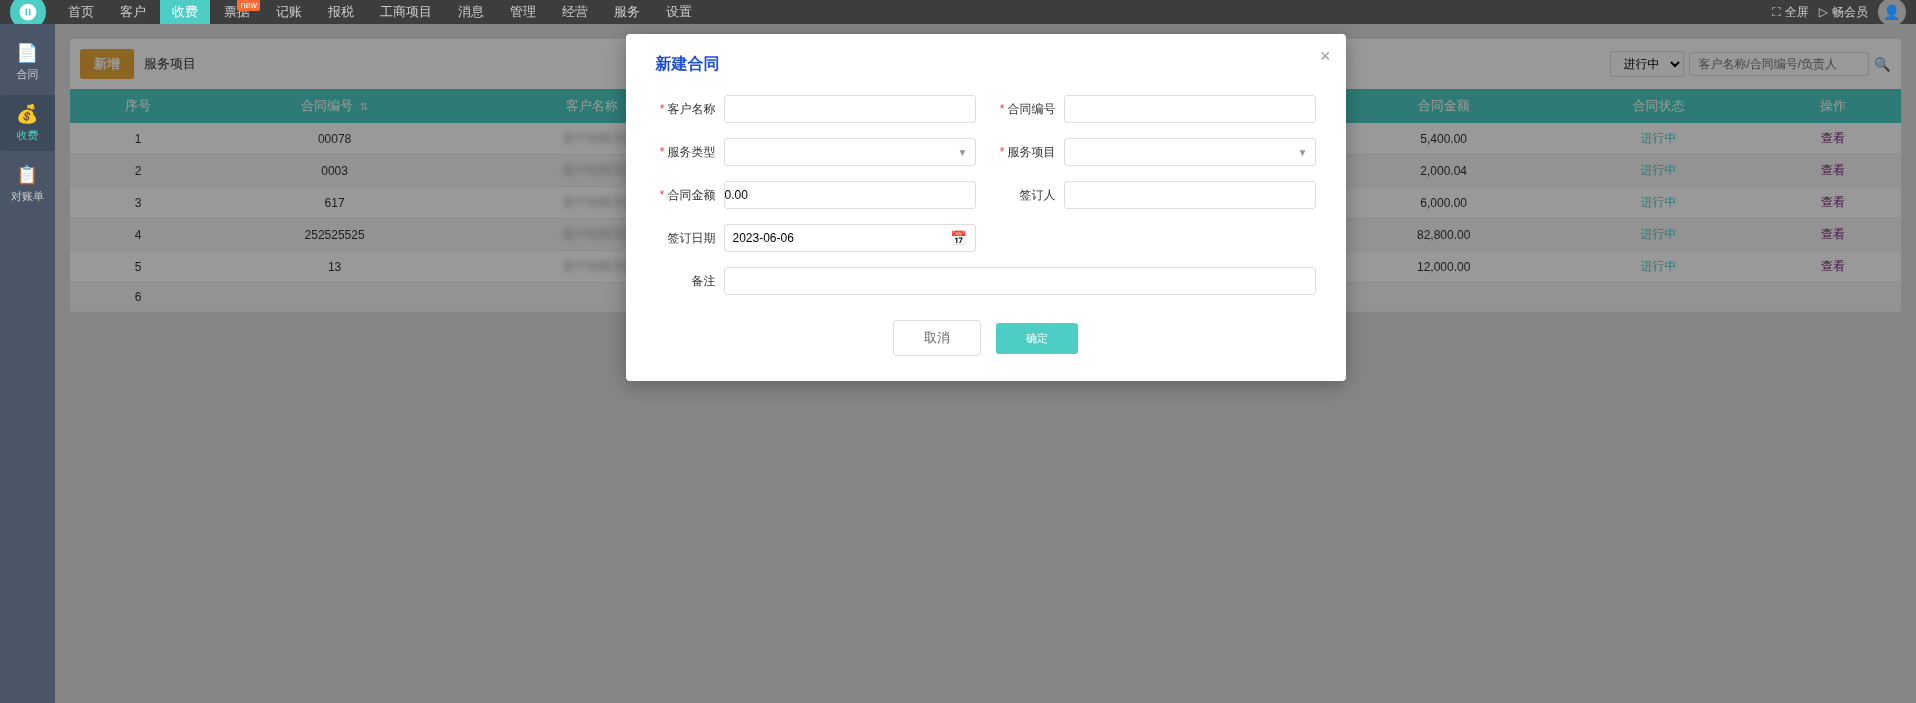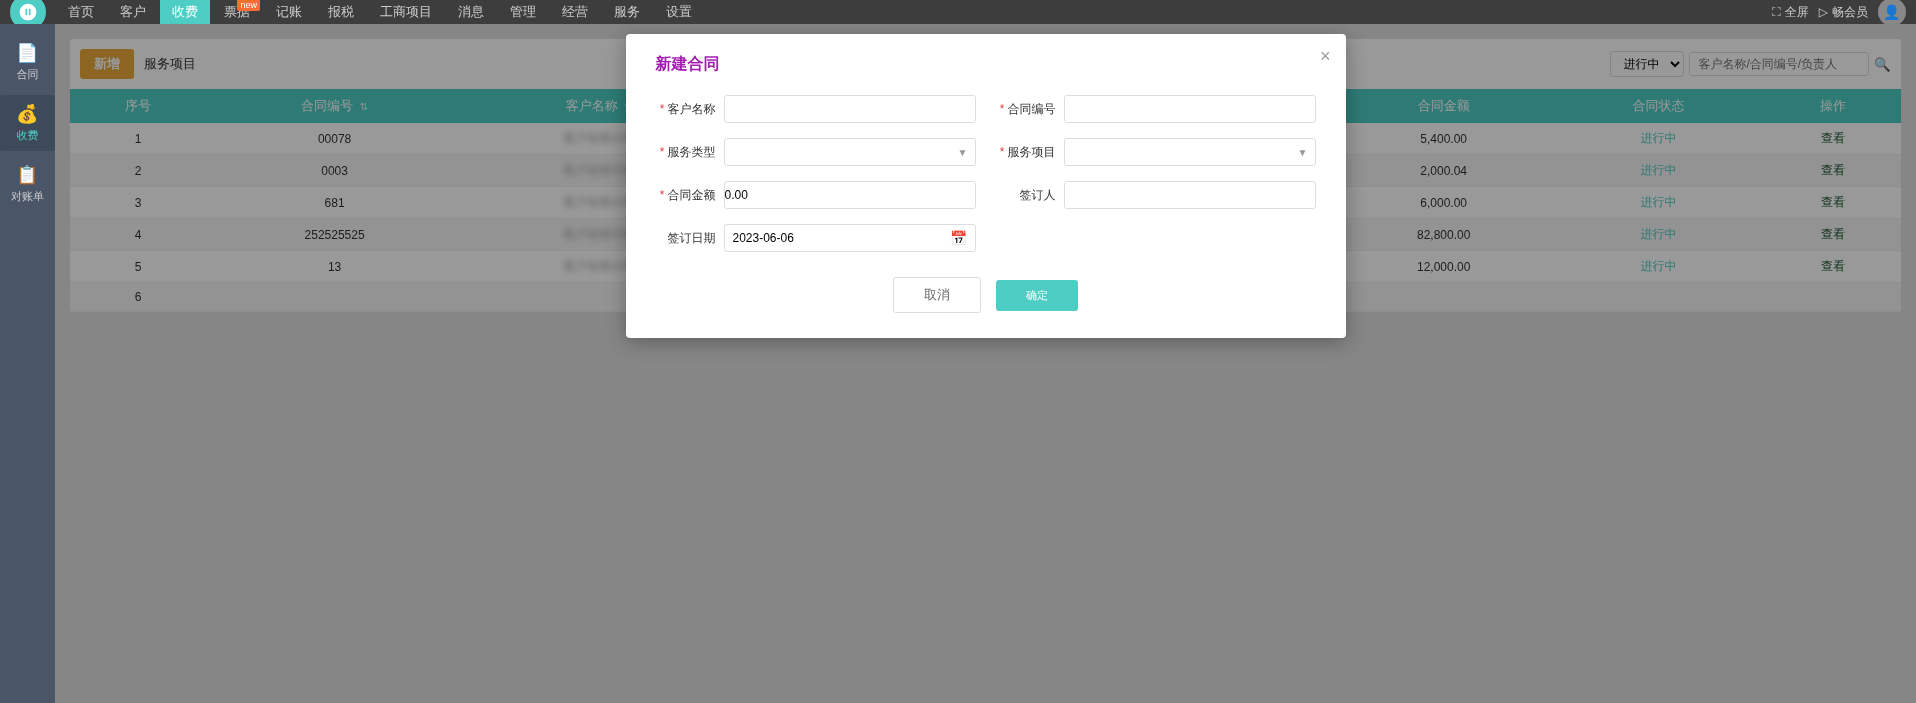--- a/index.html
+++ b/index.html
@@ -175,21 +175,21 @@
     .data-table tbody td.blurred {
       color: transparent;
       text-shadow: 0 0 6px #999;
       user-select: none;
     }
     .status-tag {
       color: #4ecdc4;
       font-size: 12px;
     }
     .action-link {
-      color: #14532d;
+      color: #701a75;
       cursor: pointer;
       text-decoration: none;
     }
     .sort-icon { font-size: 10px; color: #e0f7f5; margin-left: 3px; }
 
     
     .modal-overlay {
       position: absolute;
       top: 0; left: 0; right: 0; bottom: 0;
       background: rgba(0,0,0,0.4);
@@ -202,21 +202,21 @@
     .modal {
       background: #fff;
       border-radius: 4px;
       width: 720px;
       padding: 20px 30px 25px;
       position: relative;
       box-shadow: 0 4px 20px rgba(0,0,0,0.3);
     }
     .modal-title {
       font-size: 16px;
-      color: #a21caf;
+      color: #1d4ed8;
       font-weight: bold;
       margin-bottom: 20px;
     }
     .modal-close {
       position: absolute;
       top: 12px; right: 15px;
       font-size: 18px;
       cursor: pointer;
       color: #999;
       background: none; border: none;
@@ -440,21 +440,21 @@
     <td>0003</td>
     <td class="blurred">客户名称示例</td>
     <td>小规模记账</td>
     <td>202305-202404</td>
     <td>2,000.04</td>
     <td><span class="status-tag">进行中</span></td>
     <td><a class="action-link">查看</a></td>
   </tr>
             <tr>
     <td>3</td>
-    <td>681</td>
+    <td>617</td>
     <td class="blurred">客户名称示例</td>
     <td>小规模记账</td>
     <td>202305-202404</td>
     <td>6,000.00</td>
     <td><span class="status-tag">进行中</span></td>
     <td><a class="action-link">查看</a></td>
   </tr>
             <tr>
     <td>4</td>
     <td>252525525</td>
@@ -526,20 +526,24 @@
             <input type="text" class="form-input" placeholder="" style="">
           </div>
           <div class="form-row">
             <span class="form-label">签订日期</span>
             <div class="date-wrapper">
               <input type="text" value="2023-06-06" style="">
               <span class="date-icon">📅</span>
             </div>
           </div>
 
+          <div class="form-row full-width">
+            <span class="form-label">备注</span>
+            <input type="text" class="form-input" placeholder="" style="">
+          </div>
         </div>
 
         <div class="modal-footer">
           <button class="btn-cancel">取消</button>
           <button class="btn-confirm">确定</button>
         </div>
       </div>
     </div>
   </div>
 </div>

